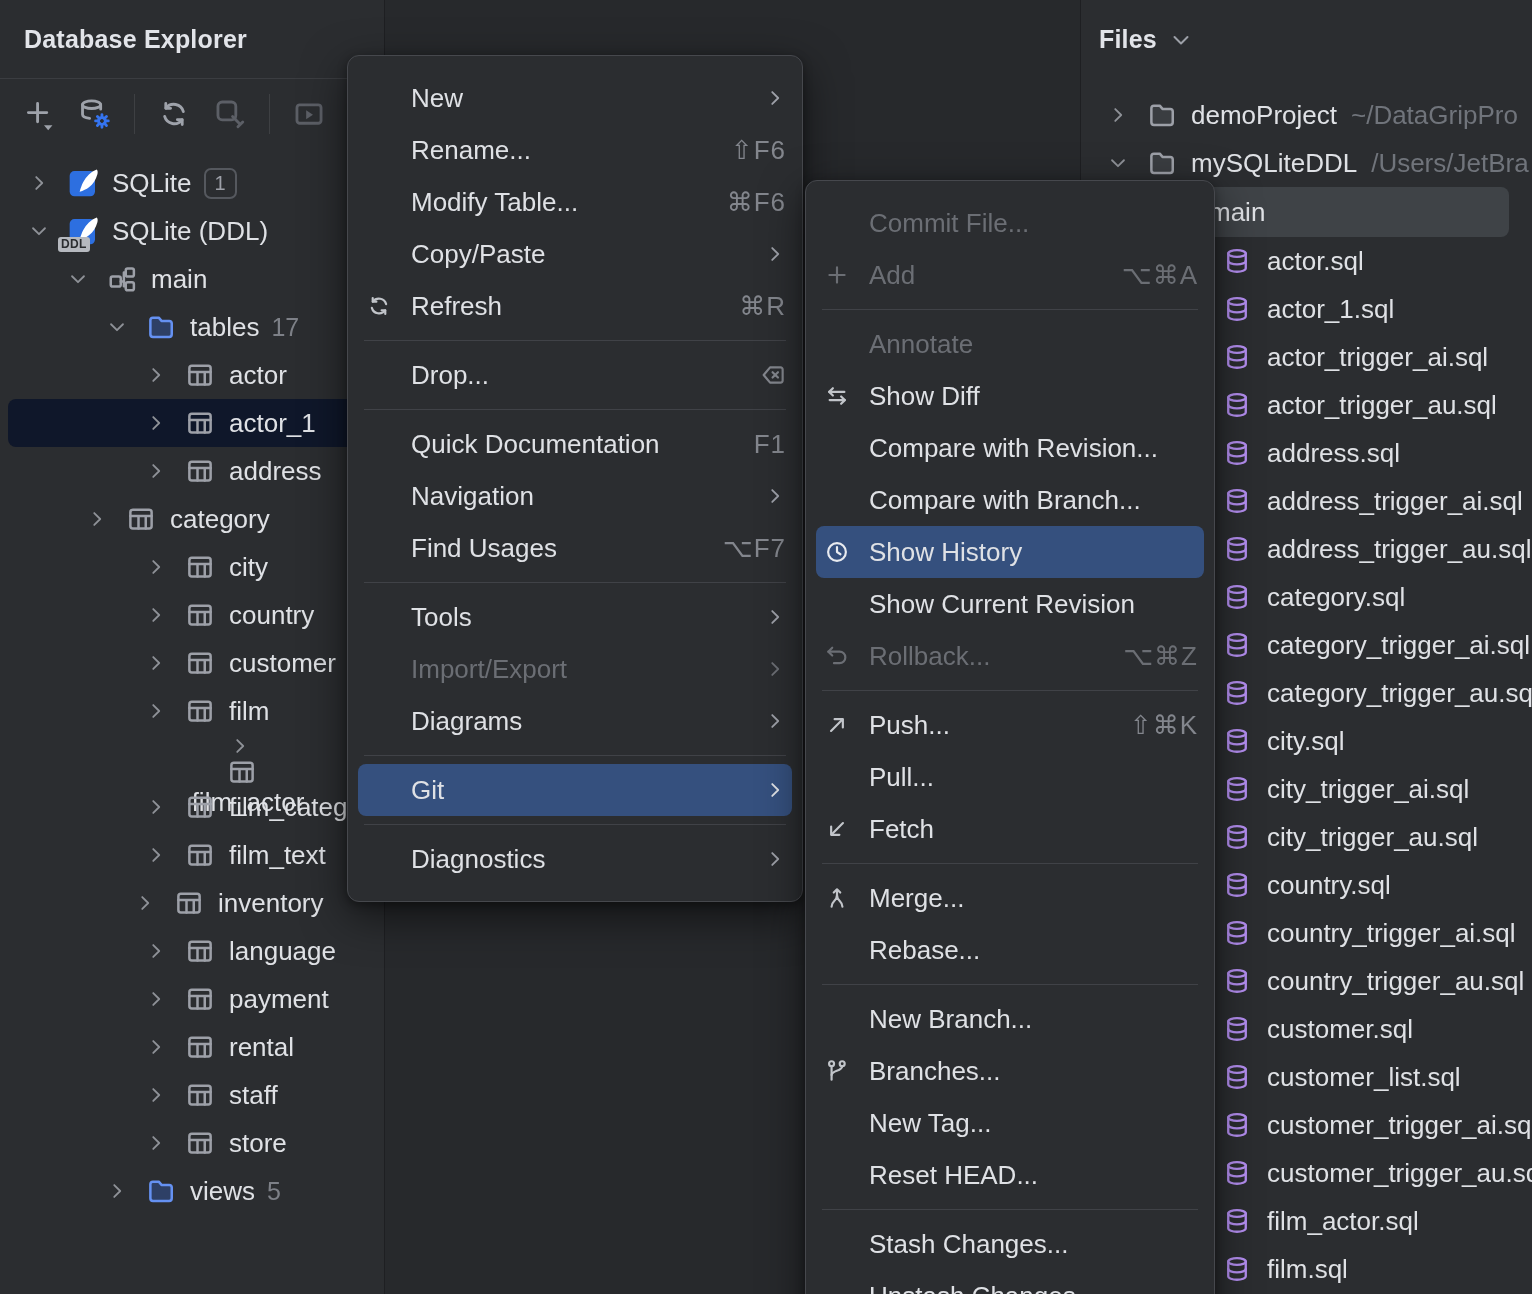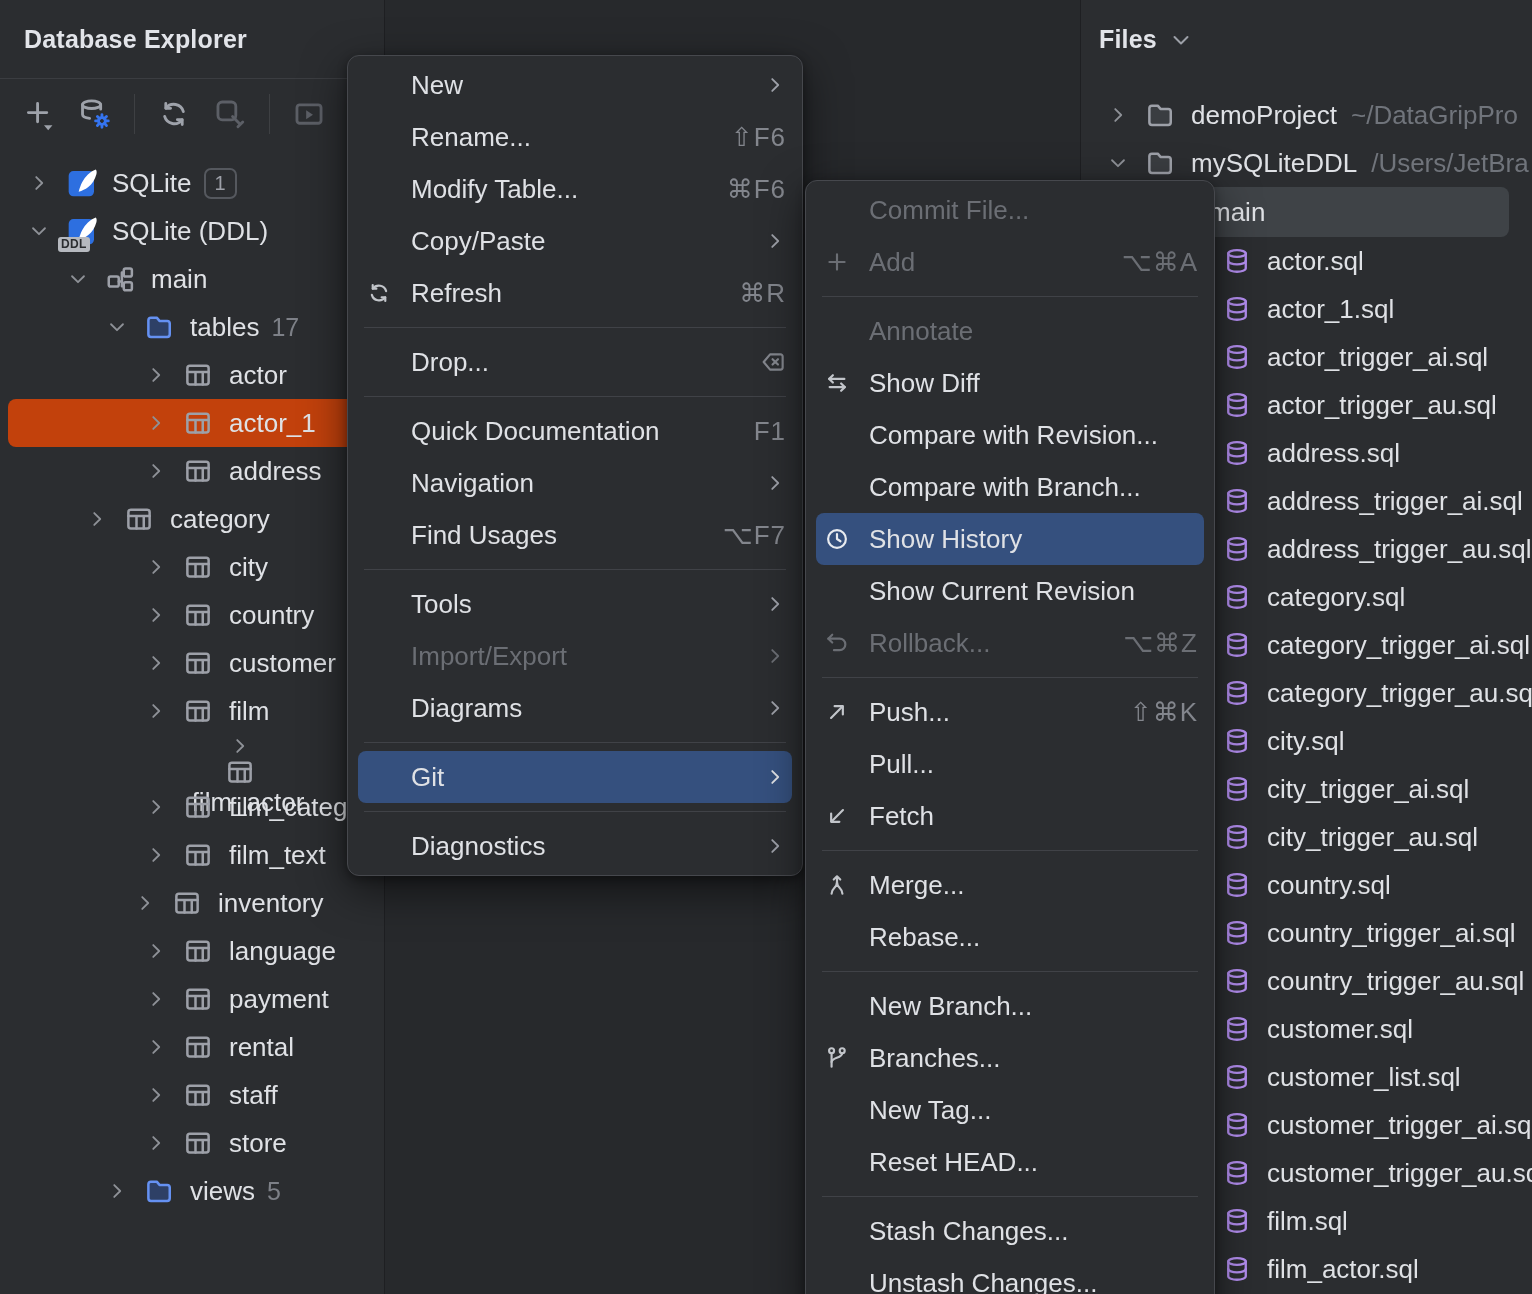--- a/index.html
+++ b/index.html
@@ -21,38 +21,38 @@
   .fchev svg{width:24px;height:24px;}
   
   #toolbar{height:70px;display:flex;align-items:center;padding-left:20px;gap:18px;}
   .tbtn{width:38px;height:38px;display:flex;align-items:center;justify-content:center;color:#9ea2aa;}
   .tbtn svg{width:34px;height:34px;}
   .tbtn.dis{color:#5c5f66;}
   .tdiv{width:1px;height:40px;background:#3e4043;margin:0 2px;}
   
   #dbtree{padding-top:10px;}
   .trow{height:48px;display:flex;align-items:center;font-size:26px;color:#dfe1e5;white-space:nowrap;}
-  .trow.sel{background:#c2410c;border-radius:8px;margin:0 8px;}
+  .trow.sel{background:#0f172a;border-radius:8px;margin:0 8px;}
   .chev{width:38px;min-width:38px;height:22px;color:#8e9197;display:flex;align-items:center;}
   .chev svg{width:22px;height:22px;}
   .ti{width:34px;min-width:34px;height:34px;margin-right:12px;position:relative;
-      display:flex;align-items:center;color:#9da0a8;}
+      display:flex;align-items:center;justify-content:center;color:#9da0a8;}
   .ti svg{width:30px;height:30px;}
   .ti.big svg{width:32px;height:32px;}
   #dbtree [data-name="folder-icon"] svg .fold{stroke:#6591f2;fill:rgba(52,88,168,.45);}
   #ftree  [data-name="folder-icon"] svg .fold{stroke:#9da0a8;fill:#3a3d41;}
   .ddl{position:absolute;left:-8px;bottom:-4px;background:#b6b9bf;color:#2b2d30;
        font-size:12px;font-weight:700;padding:1px 3px;border-radius:3px;line-height:1.1;letter-spacing:.3px;}
   .cnt{margin-left:12px;color:#7d8087;font-size:25px;}
   .badge{margin-left:12px;border:2px solid #55585e;border-radius:7px;color:#9da0a8;
          font-size:20px;padding:2px 9px;line-height:1.15;}
   
   .menu{position:absolute;background:#2b2d30;border:1px solid #46484d;border-radius:12px;
         box-shadow:0 14px 44px rgba(0,0,0,.55),0 3px 10px rgba(0,0,0,.35);
-        padding:3px 0;box-sizing:border-box;}
+        padding:16px 0;box-sizing:border-box;}
   #ctxmenu{left:347px;top:55px;width:456px;z-index:30;}
   #gitmenu{left:805px;top:180px;width:410px;z-index:40;}
   .mi{height:52px;display:flex;align-items:center;padding:0 16px 0 18px;font-size:26px;color:#dfe1e5;}
   .mi .ic{width:45px;min-width:45px;height:26px;display:flex;align-items:center;color:#c2c5ca;}
   .mi .ic svg{width:26px;height:26px;}
   .mi .sc{margin-left:auto;color:#83868d;font-size:26px;letter-spacing:1px;}
   .mi .arr{margin-left:auto;width:22px;height:22px;color:#9da0a8;display:flex;align-items:center;}
   .mi .arr svg{width:22px;height:22px;}
   .mi .tic{margin-left:auto;width:26px;height:26px;color:#83868d;}
   .mi .tic svg{width:26px;height:26px;}
@@ -671,39 +671,39 @@
         <div class="ffile" data-name="files-item-customer-trigger-au-sql">
           <span class="fic" data-name="sql-file-icon">
             <svg viewBox="0 0 24 24" fill="none" stroke="currentColor" stroke-width="2" stroke-linecap="round" stroke-linejoin="round">
               <ellipse cx="12" cy="5.6" rx="7.5" ry="2.9"></ellipse>
               <path d="M4.5 5.6v12.7c0 1.6 3.4 2.9 7.5 2.9s7.5-1.3 7.5-2.9V5.6"></path>
               <path d="M4.5 12c0 1.6 3.4 2.9 7.5 2.9s7.5-1.3 7.5-2.9"></path>
             </svg>
           </span>
           <span data-name="file-name">customer_trigger_au.sql</span>
         </div>
+        <div class="ffile" data-name="files-item-film-actor-sql">
+          <span class="fic" data-name="sql-file-icon">
+            <svg viewBox="0 0 24 24" fill="none" stroke="currentColor" stroke-width="2" stroke-linecap="round" stroke-linejoin="round">
+              <ellipse cx="12" cy="5.6" rx="7.5" ry="2.9"></ellipse>
+              <path d="M4.5 5.6v12.7c0 1.6 3.4 2.9 7.5 2.9s7.5-1.3 7.5-2.9V5.6"></path>
+              <path d="M4.5 12c0 1.6 3.4 2.9 7.5 2.9s7.5-1.3 7.5-2.9"></path>
+            </svg>
+          </span>
+          <span data-name="file-name">film_actor.sql</span>
+        </div>
         <div class="ffile" data-name="files-item-film-sql">
           <span class="fic" data-name="sql-file-icon">
             <svg viewBox="0 0 24 24" fill="none" stroke="currentColor" stroke-width="2" stroke-linecap="round" stroke-linejoin="round">
               <ellipse cx="12" cy="5.6" rx="7.5" ry="2.9"></ellipse>
               <path d="M4.5 5.6v12.7c0 1.6 3.4 2.9 7.5 2.9s7.5-1.3 7.5-2.9V5.6"></path>
               <path d="M4.5 12c0 1.6 3.4 2.9 7.5 2.9s7.5-1.3 7.5-2.9"></path>
             </svg>
           </span>
           <span data-name="file-name">film.sql</span>
-        </div>
-        <div class="ffile" data-name="files-item-film-actor-sql">
-          <span class="fic" data-name="sql-file-icon">
-            <svg viewBox="0 0 24 24" fill="none" stroke="currentColor" stroke-width="2" stroke-linecap="round" stroke-linejoin="round">
-              <ellipse cx="12" cy="5.6" rx="7.5" ry="2.9"></ellipse>
-              <path d="M4.5 5.6v12.7c0 1.6 3.4 2.9 7.5 2.9s7.5-1.3 7.5-2.9V5.6"></path>
-              <path d="M4.5 12c0 1.6 3.4 2.9 7.5 2.9s7.5-1.3 7.5-2.9"></path>
-            </svg>
-          </span>
-          <span data-name="file-name">film_actor.sql</span>
         </div>
       </div>
   </aside>
 
   <div class="menu" id="ctxmenu" data-name="context-menu">
       <div class="mi" data-name="context-menu-item-new">
         <span class="ic" data-name="menu-icon-slot"></span>
         <span class="lbl" data-name="menu-item-label">New</span>
         <span class="arr" data-name="submenu-arrow-icon">
           <svg viewBox="0 0 24 24" fill="none" stroke="currentColor" stroke-width="2" stroke-linecap="round" stroke-linejoin="round">

